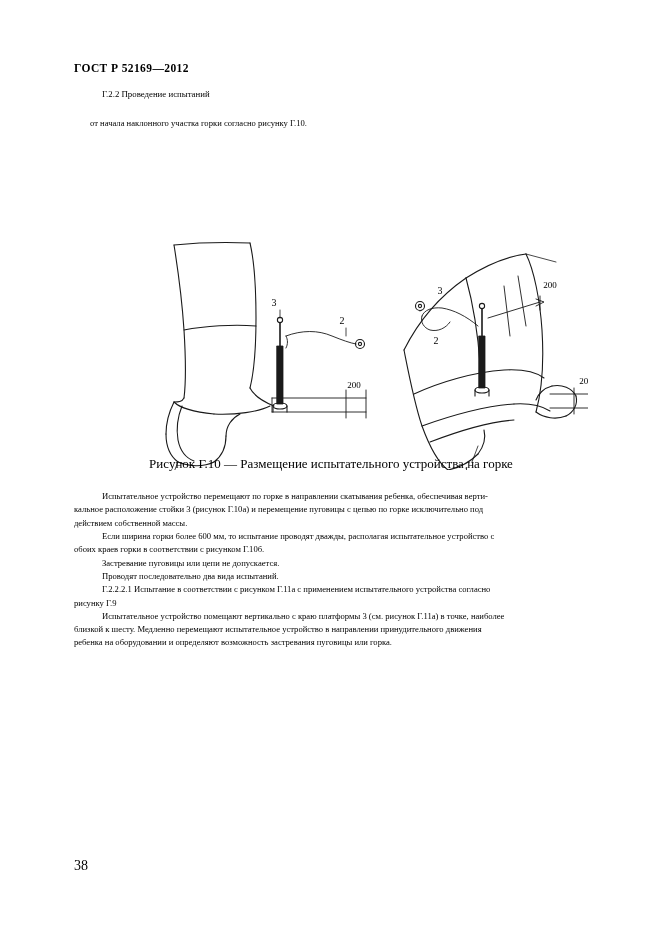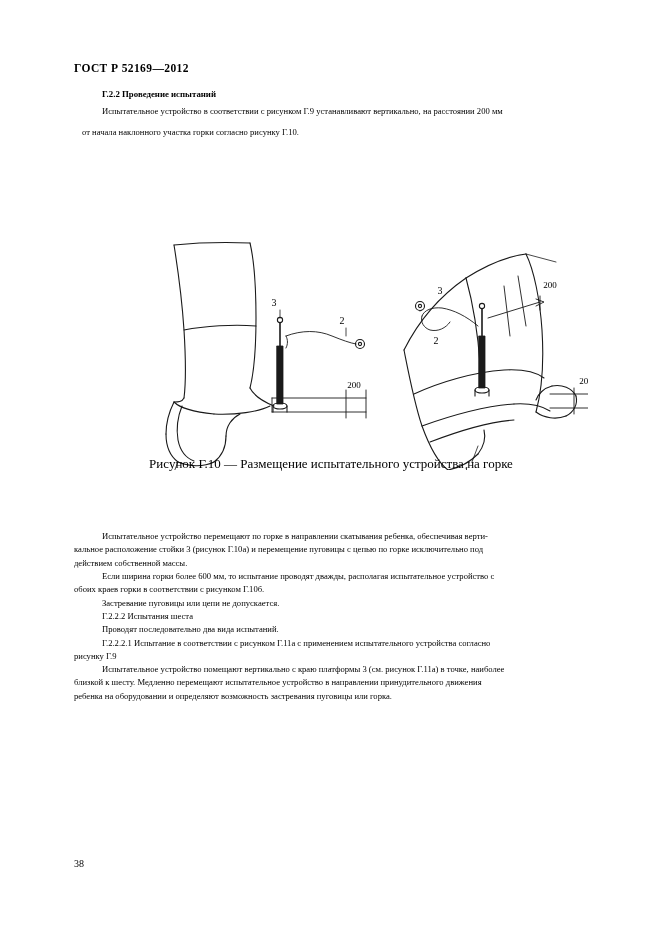--- a/index.html
+++ b/index.html
@@ -33,36 +33,36 @@
   .content {
     position: absolute;
     left: 74px;
     top: 88px;
     width: 514px;
     font-size: 8.6px;
     line-height: 1.52;
     text-align: justify;
   }
   .h-sub {
-    font-weight: bold;
+    font-weight: normal;
     margin: 0 0 4px 0;
     padding-left: 28px;
     font-size: 8.8px;
   }
   .h-sub2 {
     margin: 0 0 3px 0;
     padding-left: 28px;
     font-size: 8.6px;
   }
   p.para {
     margin: 0 0 0 0;
     text-indent: 28px;
   }
   p.para-noind {
-    margin: 8px;
+    margin: 16px;
     text-indent: 0;
   }
   .figure-area {
     position: absolute;
     left: 74px;
     top: 150px;
     width: 514px;
     height: 320px;
   }
   .fig-caption-parts {
@@ -82,46 +82,44 @@
     font-size: 13px;
   }
   .body-lower {
     position: absolute;
     left: 74px;
     top: 490px;
     width: 514px;
     font-size: 8.6px;
     line-height: 1.55;
     text-align: justify;
-    margin-top: 40px;
   }
   .body-lower p {
     margin: 0;
   }
   .indent {
     text-indent: 28px;
   }
   .page-number {
     position: absolute;
     left: 74px;
     top: 858px;
-    font-size: 10px;
+    font-size: 14px;
   }
   svg { display: block; }
 </style>
 </head>
 <body>
 
 <div class="page">
 
   <div class="header-title">ГОСТ Р 52169—2012</div>
 
   <div class="content">
     <div class="h-sub">Г.2.2  Проведение испытаний</div>
-    <p class="para">Испытательное устройство в соответствии с рисунком Г.9 устанавливают вертикально, на расстоянии 200 мм</p>
     <p class="para-noind">от начала наклонного участка горки согласно рисунку Г.10.</p>
   </div>
 
   <div class="figure-area">
     <svg width="514" height="320" viewBox="0 0 514 320">
       <g fill="none" stroke="#1a1a1a" stroke-width="1.1" stroke-linecap="round" stroke-linejoin="round">
 
         <path d="M100 95 C 104 120, 108 150, 110 180 C 112 212, 112 232, 110 248"></path>
         <path d="M110 248 C 108 252, 104 252, 100 252"></path>
         <path d="M100 95 C 120 93, 150 92, 176 93"></path>
@@ -235,21 +233,20 @@
 
   <div class="fig-caption-main">Рисунок Г.10 — Размещение испытательного устройства на горке</div>
 
   <div class="body-lower">
     <p class="indent">Испытательное устройство перемещают по горке в направлении скатывания ребенка, обеспечивая верти-</p>
     <p>кальное расположение стойки 3 (рисунок Г.10а) и перемещение пуговицы с цепью по горке исключительно под</p>
     <p>действием собственной массы.</p>
     <p class="indent">Если ширина горки более 600 мм, то испытание проводят дважды, располагая испытательное устройство с</p>
     <p>обоих краев горки в соответствии с рисунком Г.10б.</p>
     <p class="indent">Застревание пуговицы или цепи не допускается.</p>
-    <p class="indent">Г.2.2.2  Испытания шеста</p>
     <p class="indent">Проводят последовательно два вида испытаний.</p>
     <p class="indent">Г.2.2.2.1  Испытание в соответствии с рисунком Г.11а с применением испытательного устройства согласно</p>
     <p>рисунку Г.9</p>
     <p class="indent">Испытательное устройство помещают вертикально с краю платформы 3 (см. рисунок Г.11а) в точке, наиболее</p>
     <p>близкой к шесту. Медленно перемещают испытательное устройство в направлении принудительного движения</p>
     <p>ребенка на оборудовании и определяют возможность застревания пуговицы или горка.</p>
   </div>
 
   <div class="page-number">38</div>
 

